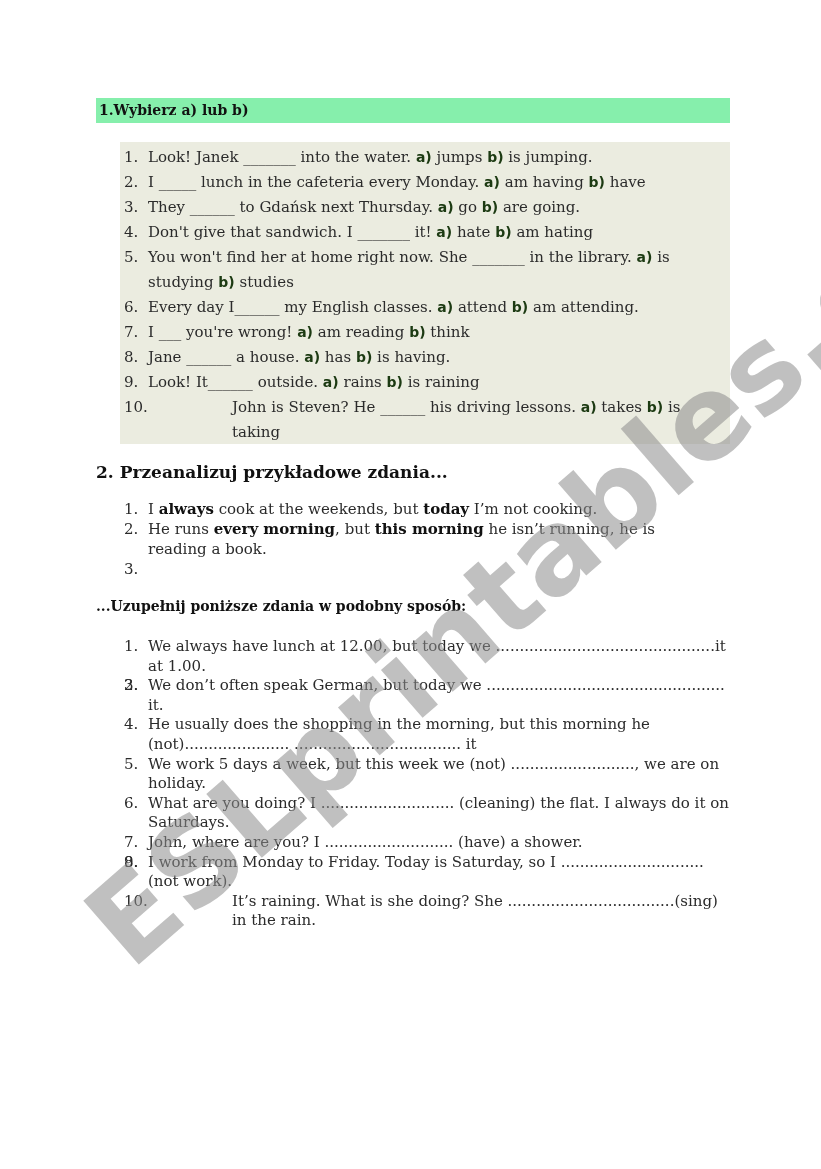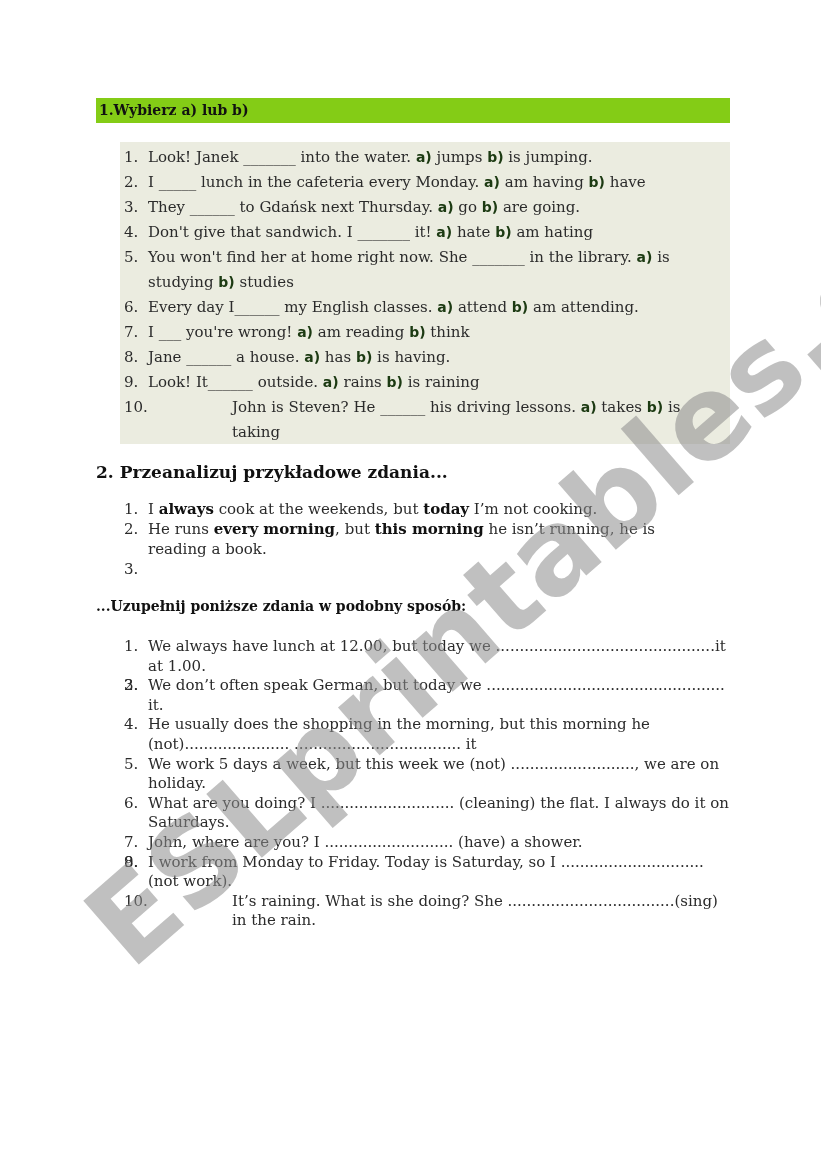--- a/index.html
+++ b/index.html
@@ -3,21 +3,21 @@
 <meta charset="utf-8">
 <style>
   html, body { margin: 0; padding: 0; }
   body {
     width: 821px; height: 1169px; background: #ffffff; position: relative; overflow: hidden;
     font-family: "DejaVu Serif", "Liberation Serif", serif; color: #2a2a2a;
   }
   .page { position: absolute; left: 0; top: 0; width: 821px; height: 1169px; }
   .heading1 {
     position: absolute; left: 96px; top: 98px; width: 634px; height: 25px;
-    background: #84cc16;
+    background: #86efac;
     font-family: "DejaVu Serif", serif; font-weight: bold; font-size: 14px;
     line-height: 25px; padding-left: 3px; box-sizing: border-box; color: #111;
   }
   .box1 {
     position: absolute; left: 120px; top: 142px; width: 610px; height: 302px;
     background: #ebece0;
   }
   .list {
     position: absolute; margin: 0; padding: 0; list-style: none;
     font-size: 15px; line-height: 25px; color: #2b2b2b;

